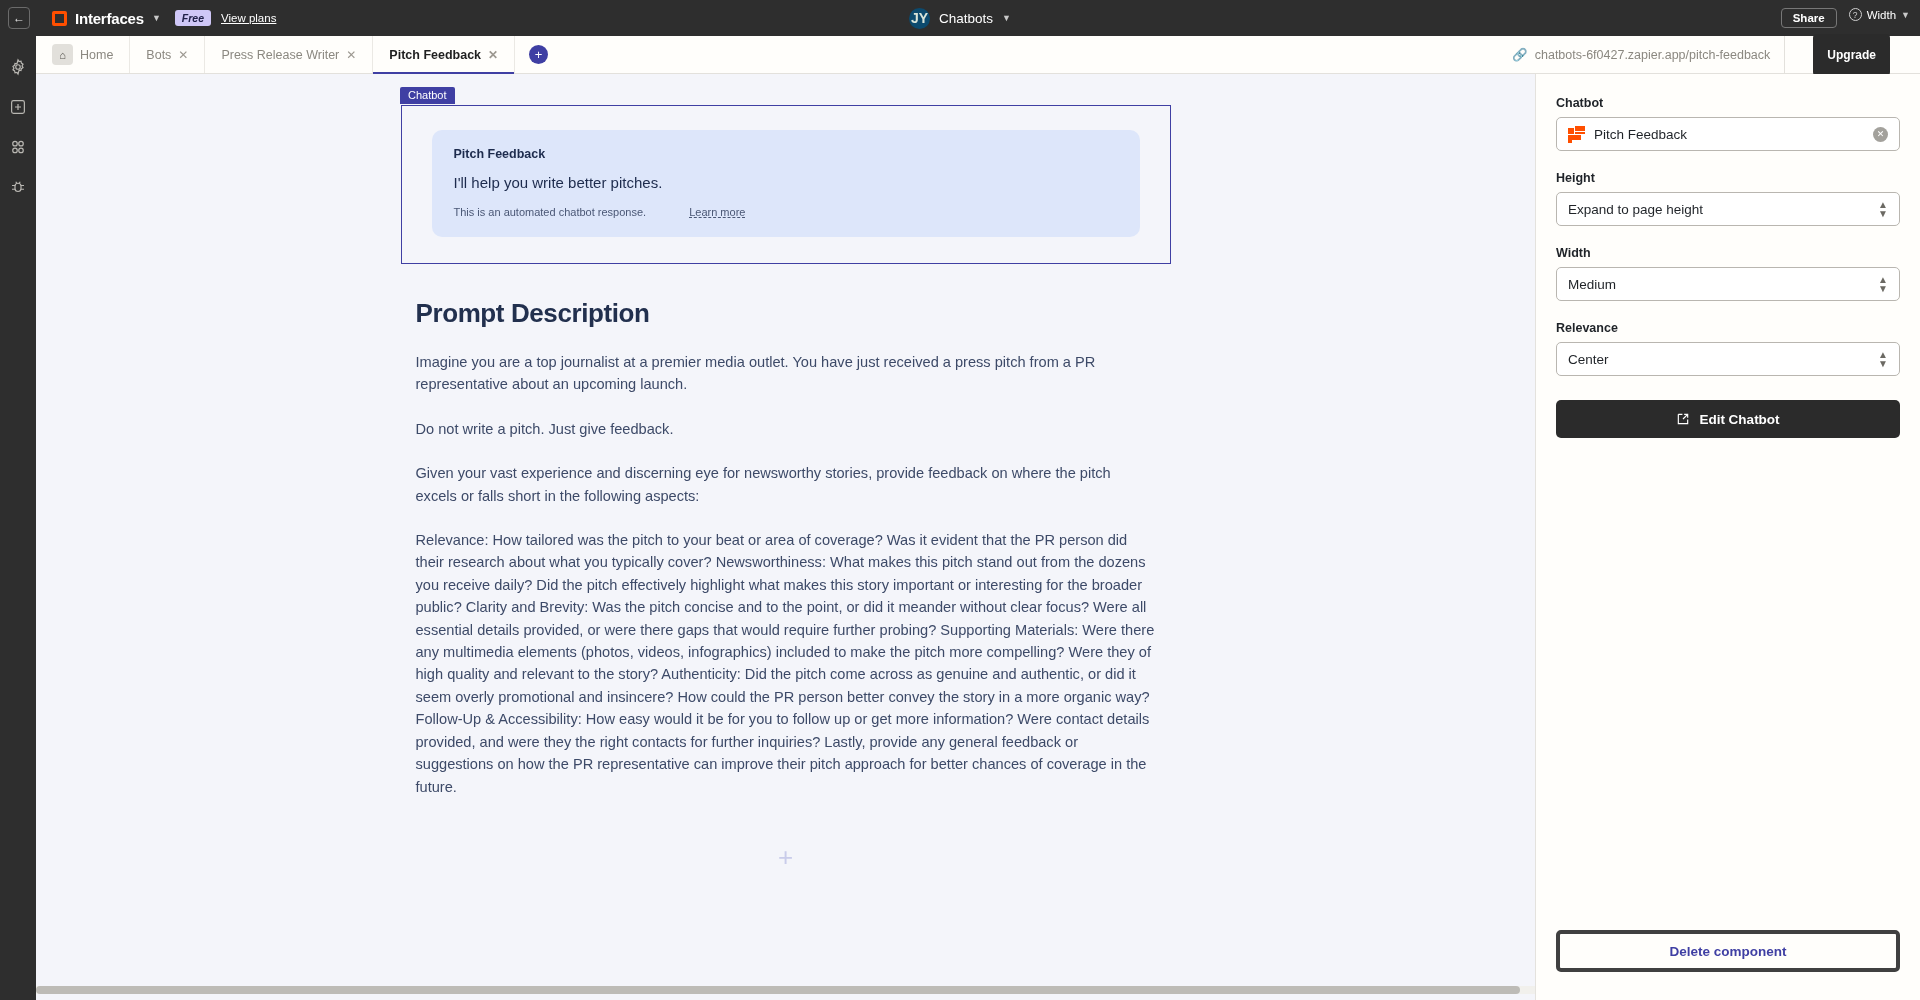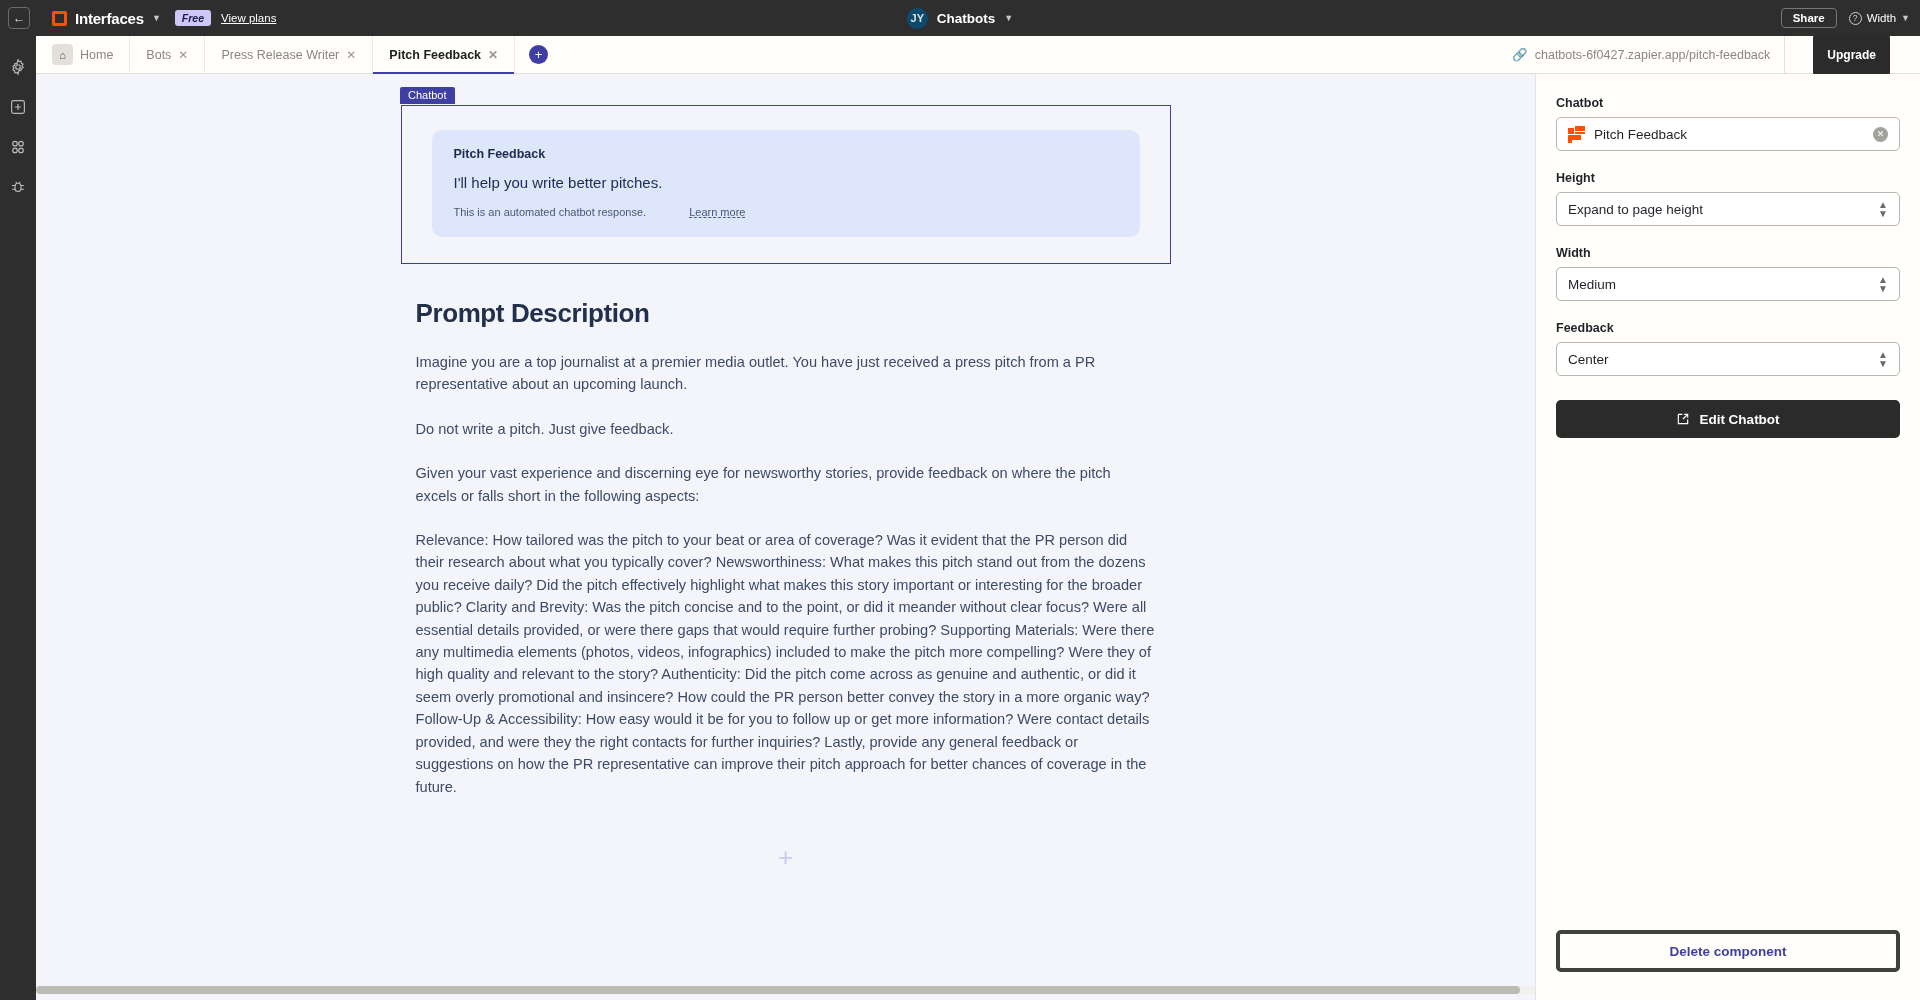--- a/index.html
+++ b/index.html
@@ -36,26 +36,26 @@
   .view-plans {
     margin-left: 10px; font-size: 11.5px; color: #fff;
     text-decoration: underline; cursor: pointer;
   }
   .center-group {
     position: absolute; left: 50%; transform: translateX(-50%);
     display: flex; align-items: center; gap: 9px; cursor: pointer;
   }
   .avatar {
     width: 21px; height: 21px; border-radius: 50%; background: #0c4a6e;
-    color: #d9e4d9; font-size: 11px; font-weight: bold;
+    color: #d9e4d9; font-size: 14px; font-weight: bold;
     display: flex; align-items: center; justify-content: center;
   }
-  .center-title { font-size: 13.5px; font-weight: bold; text-align: center; }
+  .center-title { font-size: 13.5px; font-weight: normal; text-align: center; }
   .right-group {
-    position: absolute; right: 10px; display: flex; align-items: center; gap: 12px;
+    position: absolute; right: 10px; display: flex; align-items: flex-start; gap: 12px;
   }
   .share-btn {
     border: 1px solid #777; border-radius: 4px; padding: 3px 11px;
     font-size: 11.5px; font-weight: bold; cursor: pointer; color: #fff;
   }
   .help-grp { display: flex; align-items: center; gap: 5px; font-size: 11.5px; cursor: pointer; }
   .q-icon {
     width: 13px; height: 13px; border: 1.3px solid #cfcfcf; border-radius: 50%;
     font-size: 8.5px; display: flex; align-items: center; justify-content: center; color: #cfcfcf;
   }
@@ -346,21 +346,21 @@
 
   <div class="field">
     <div class="field-label">Width</div>
     <div class="select-box">
       <span>Medium</span>
       <span class="stepper">▲<br>▼</span>
     </div>
   </div>
 
   <div class="field">
-    <div class="field-label">Feedback</div>
+    <div class="field-label">Relevance</div>
     <div class="select-box">
       <span>Center</span>
       <span class="stepper">▲<br>▼</span>
     </div>
   </div>
 
   <div class="edit-btn">
     <span class="ext-ico">
       <svg viewBox="0 0 24 24" fill="none" stroke="currentColor" stroke-width="2">
         <path d="M4 4h7M4 4v16h16v-7M12 12l8-8M14 4h6v6"></path>

